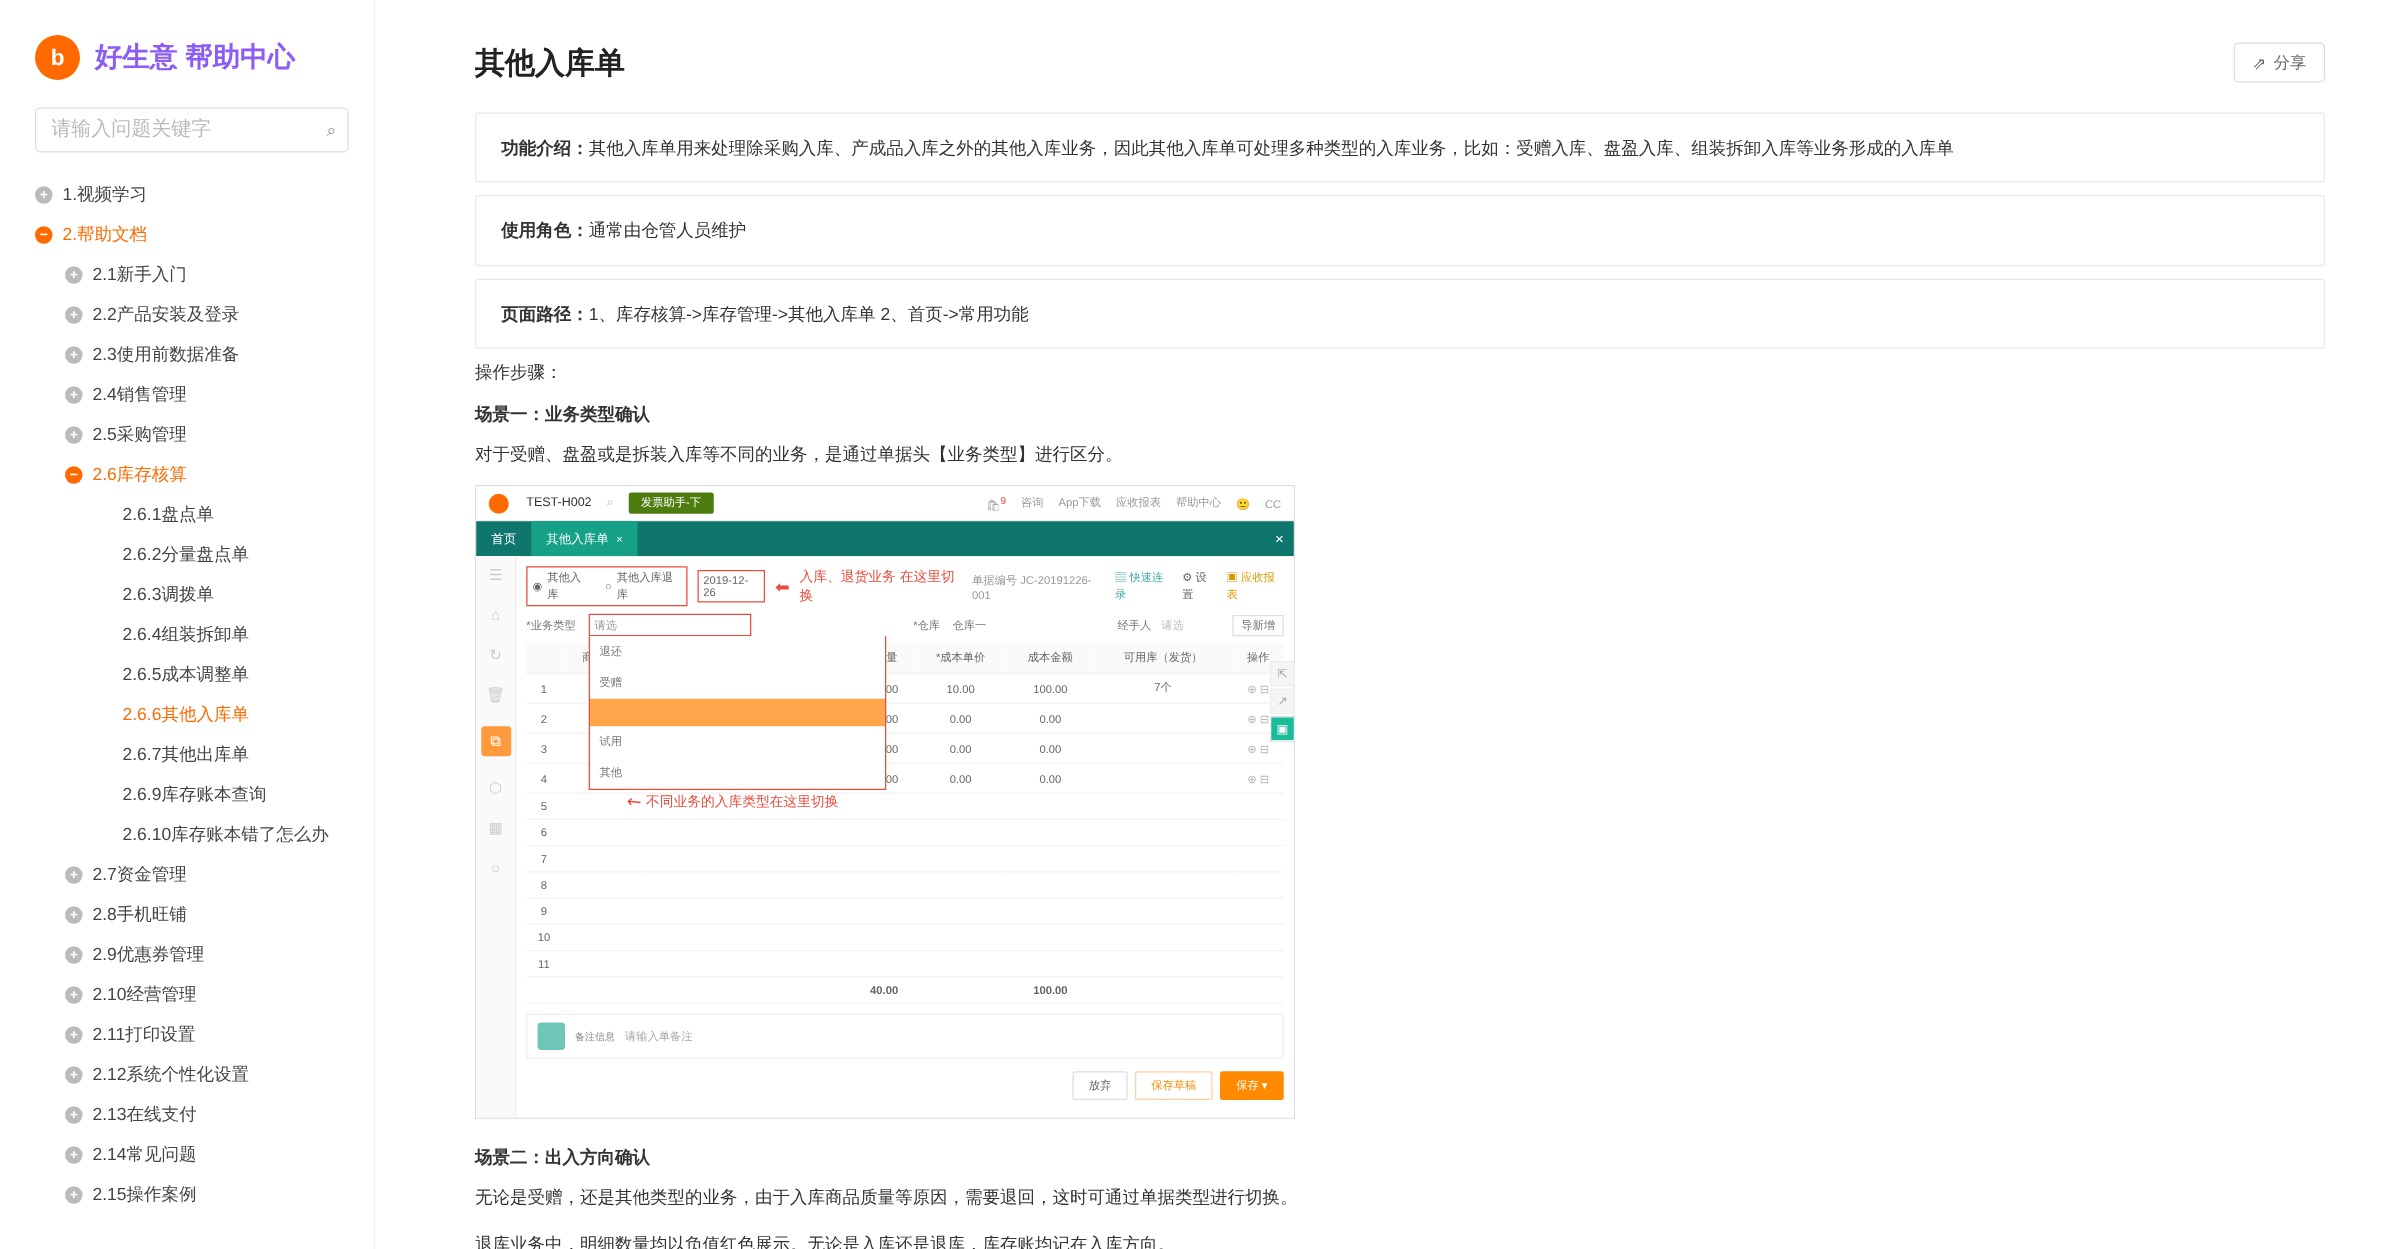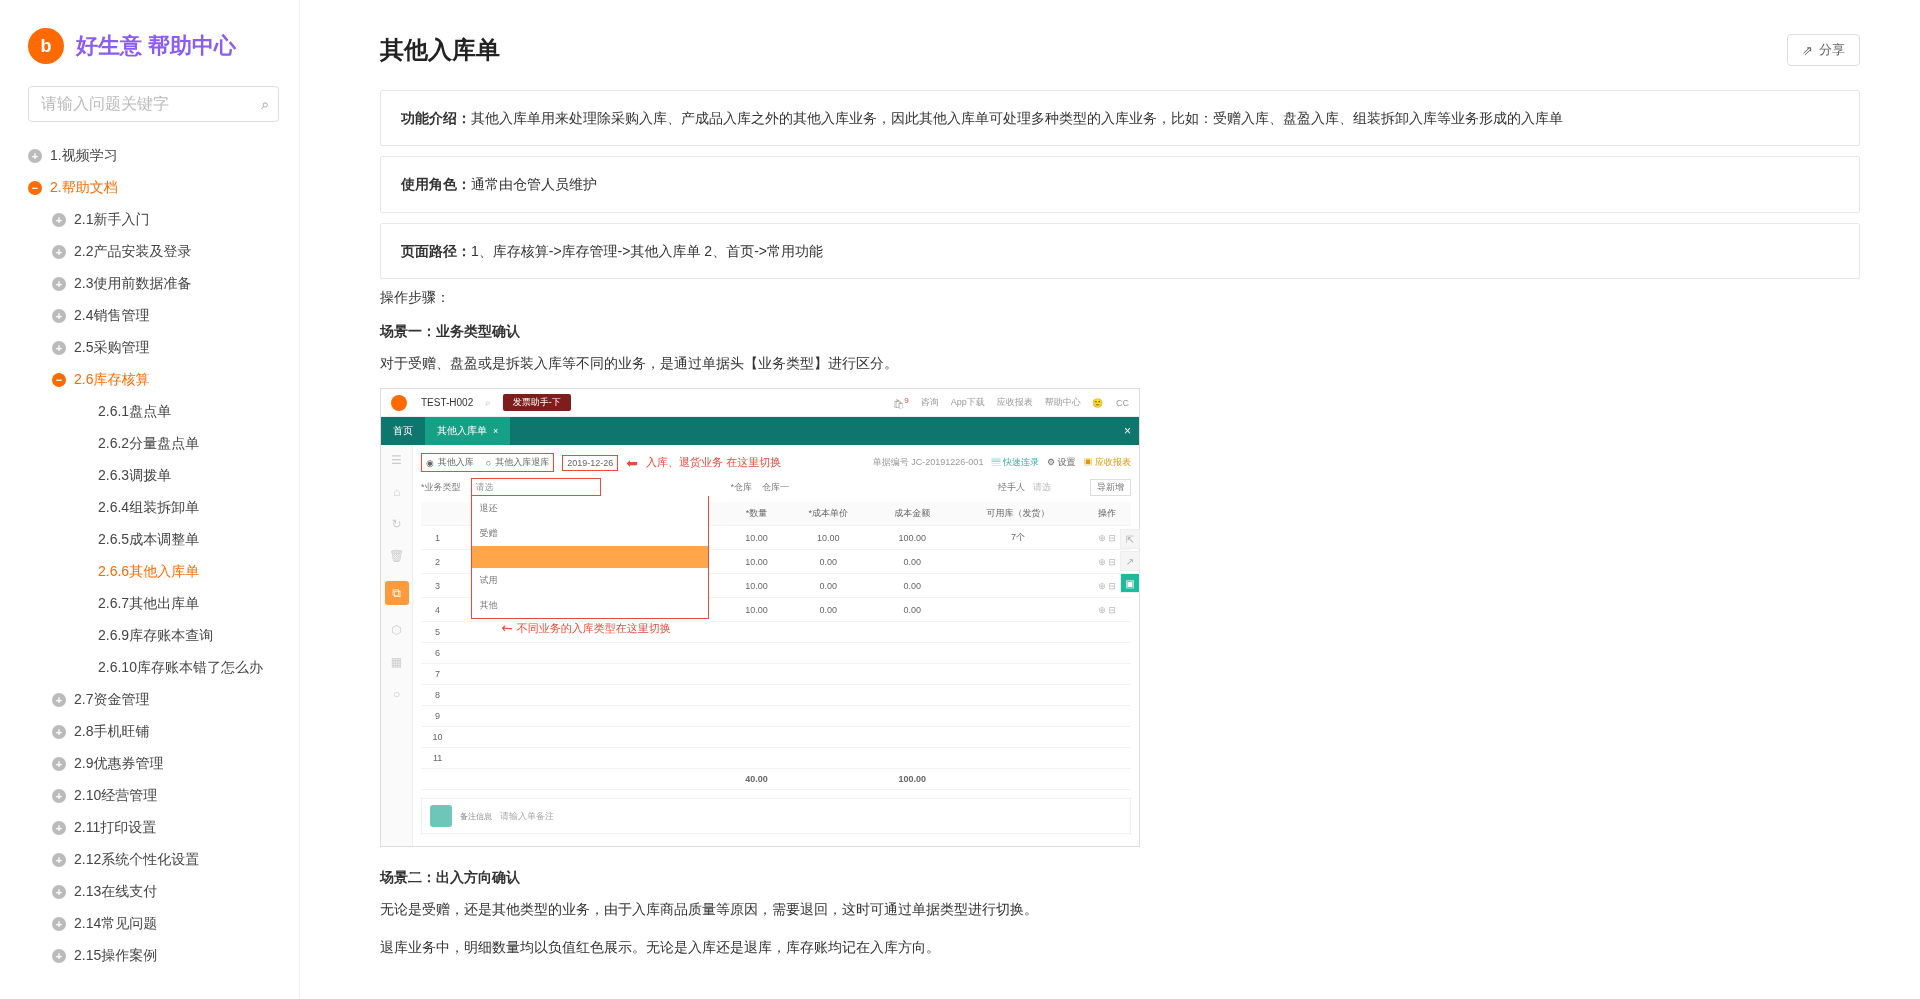--- a/index.html
+++ b/index.html
@@ -31,26 +31,26 @@
 .title { font-size:24px; font-weight:600; color:#222; }
 .share-btn { border:1px solid #ddd; background:#fff; padding:6px 14px; border-radius:4px; font-size:13px; color:#666; cursor:pointer; display:flex; align-items:center; gap:6px; }
 
 .info-box { border:1px solid #e8e8e8; border-radius:2px; padding:16px 20px; margin-bottom:10px; font-size:14px; color:#333; line-height:1.6; }
 .info-box strong { font-weight:600; }
 
 .section-label { font-weight:400; margin-bottom:16px; }
 .scene-h { font-weight:600; margin:16px 0 10px; }
 .para { margin-bottom:12px; line-height:1.8; }
 
-.screenshot { width:760px; max-width:100%; border:1px solid #ddd; background:#f7f8fa; position:relative; font-size:10px; margin:10px 0 22px; }
+.screenshot { width:656px; max-width:100%; border:1px solid #ddd; background:#f7f8fa; position:relative; font-size:10px; margin:10px 0 22px; }
 .ss-top { background:#fff; display:flex; align-items:center; padding:5px 10px; border-bottom:1px solid #eee; }
 .ss-logo { width:16px; height:16px; border-radius:50%; background:#ff6a00; }
 .ss-top-right { margin-left:auto; display:flex; gap:12px; color:#999; font-size:9px; align-items:center; }
 .ss-top-mid { display:flex; gap:12px; margin-left:14px; align-items:center; }
-.ss-btn-o { background:#7f1d1d; color:#fff; padding:2px 10px; border-radius:2px; font-size:9px; }
+.ss-btn-o { background:#4d7c0f; color:#fff; padding:2px 10px; border-radius:2px; font-size:9px; }
 
 .ss-tabs { background:#0f766e; display:flex; align-items:center; height:28px; position:relative; }
 .ss-tab { padding:0 12px; color:#fff; font-size:10px; height:100%; display:flex; align-items:center; }
 .ss-tab.sel { background:#16a085; }
 .ss-tab .x { margin-left:6px; font-size:9px; }
 .ss-tabs-close { position:absolute; right:8px; color:#fff; font-size:12px; }
 
 .ss-body { background:#fff; padding:8px 8px 8px 40px; position:relative; min-height:350px; }
 .ss-leftbar { position:absolute; left:0; top:0; bottom:0; width:32px; background:#fafafa; border-right:1px solid #eee; display:flex; flex-direction:column; align-items:center; padding-top:8px; gap:18px; color:#ccc; font-size:12px; }
 .ss-leftbar .on { background:#ff9a3c; color:#fff; width:24px; height:24px; border-radius:3px; display:flex; align-items:center; justify-content:center; }
@@ -464,20 +464,26 @@
         </div>
 
         <div class="ss-note">
           <span class="ss-note-icon"></span>
           <div>
             <div style="color:#888;font-size:8px;">备注信息</div>
           </div>
           <span>请输入单备注</span>
         </div>
 
+        <div class="ss-footer">
+          <span class="sp"></span>
+          <span class="ss-fbtn">放弃</span>
+          <span class="ss-fbtn o2">保存草稿</span>
+          <span class="ss-fbtn o">保存 ▾</span>
+        </div>
 
         <div class="ss-rightbar">
           <span>⇱</span>
           <span>↗</span>
           <span class="g">▣</span>
         </div>
       </div>
     </div>
 
     <p class="scene-h">场景二：出入方向确认</p>

